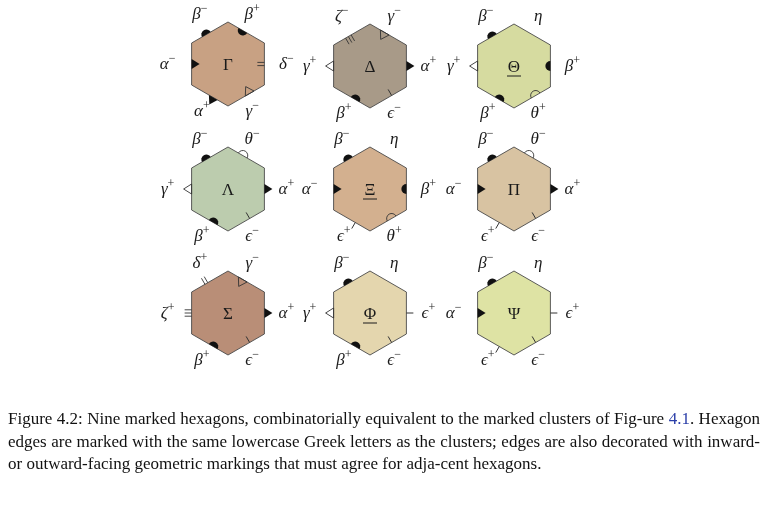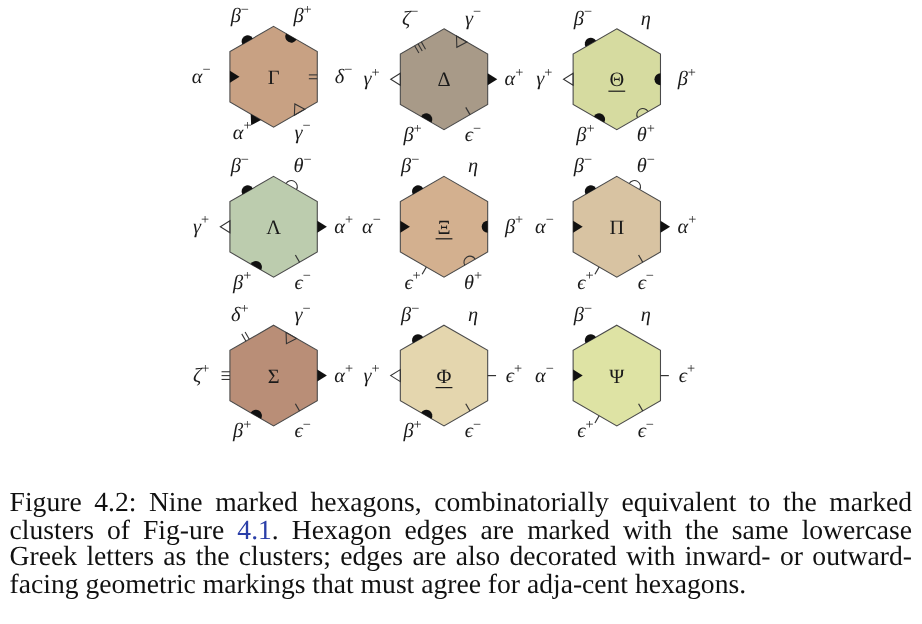--- a/index.html
+++ b/index.html
@@ -2,21 +2,21 @@
 <html><head>
 <meta charset="utf-8">
 <style>
   html, body { margin: 0; padding: 0; background: #ffffff; }
   body { width: 768px; height: 520px; position: relative; overflow: hidden; font-family: "Liberation Serif", "DejaVu Serif", serif; color: #111; }
   #figure { position: absolute; left: 0; top: 0; width: 768px; height: 390px; }
   #figure svg { display: block; }
   .hexlabel { font-family: "Liberation Serif", "DejaVu Serif", serif; font-size: 17px; fill: #1a1a1a; }
   .edgelabel { font-family: "Liberation Serif", "DejaVu Serif", serif; font-size: 17px; font-style: italic; fill: #1a1a1a; }
   .sup { font-size: 12px; font-style: normal; }
-  #caption { position: absolute; left: 8px; top: 408px; width: 752px; font-size: 23px; line-height: 22.5px; text-align: justify; color: #111; }
+  #caption { position: absolute; left: 8px; top: 408px; width: 752px; font-size: 17px; line-height: 22.5px; text-align: justify; color: #111; }
   #caption .ref { color: #2a3ea8; }
 </style>
 </head>
 <body>
 
 <div id="figure">
   <svg id="fig-svg" width="768" height="390" viewBox="0 0 768 390" xmlns="http://www.w3.org/2000/svg">
       <g>
         <polygon points="228.0,22.0 264.4,43.0 264.4,85.0 228.0,106.0 191.6,85.0 191.6,43.0" fill="#c8a183" stroke="#4a4a4a" stroke-width="0.9"></polygon>
         <text x="228" y="70" text-anchor="middle" class="hexlabel">Γ</text>

